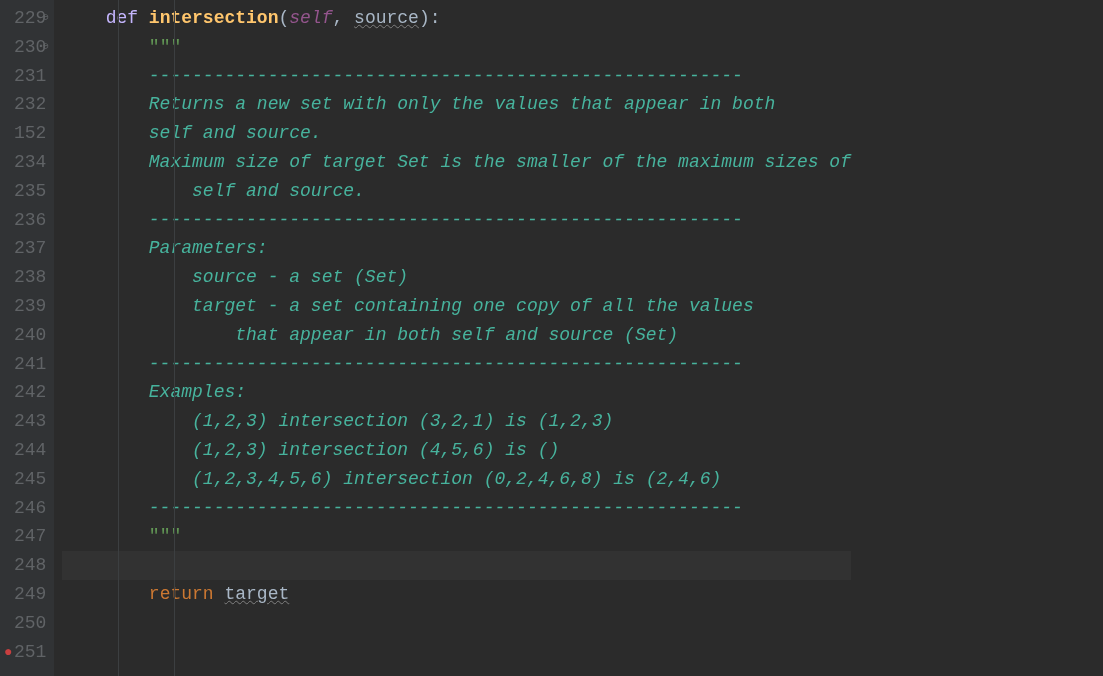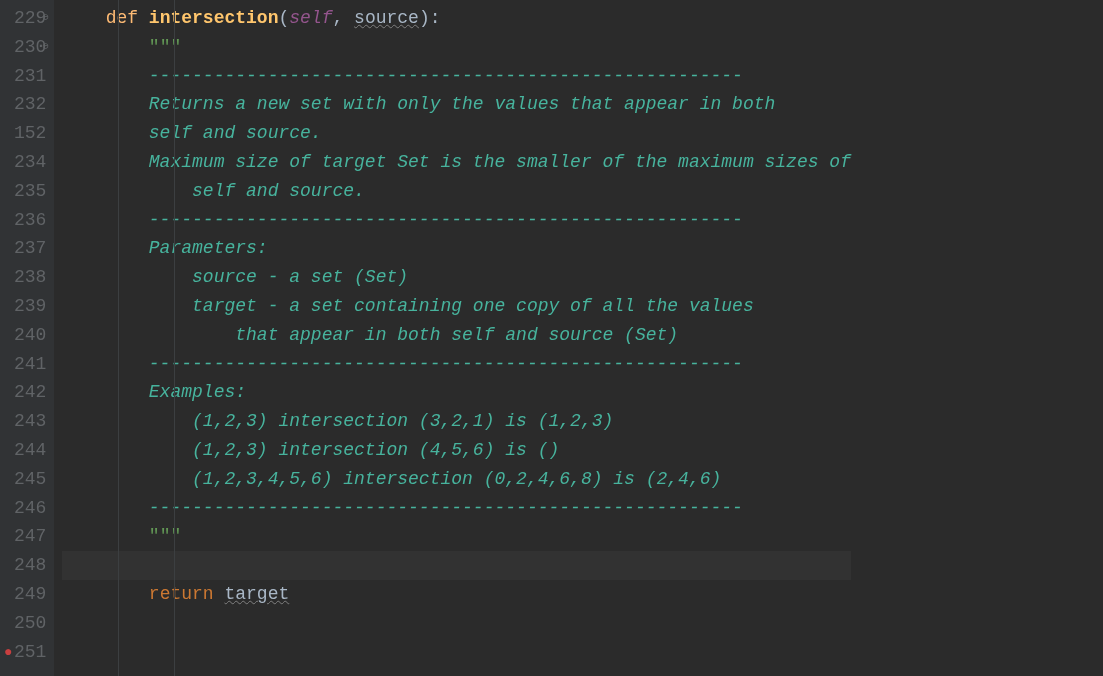--- a/index.html
+++ b/index.html
@@ -52,21 +52,21 @@
     height: 28.8px;
     line-height: 28.8px;
     white-space: pre;
   }
   .indent-guide {
     position: absolute;
     top: 0;
     bottom: 0;
     border-left: 1px solid #3c3f41;
   }
-  .kw-def { color: #fdba74; font-style: normal; }
+  .kw-def { color: #c4b5fd; font-style: normal; }
   .kw-return { color: #cc7832; font-style: normal; margin-top: 32px; }
   .fn-name { color: #ffc66d; font-style: normal; font-weight: bold; }
   .self { color: #94558d; }
   .param { color: #a9b7c6; font-style: normal; text-decoration: underline wavy #808080; text-decoration-thickness: 1px; }
   .punct { color: #a9b7c6; font-style: normal; }
   .docstr { color: #47b39d; }
   .docstr-quotes { color: #629755; font-style: normal; }
   .wavy { text-decoration: underline wavy #808080; text-decoration-thickness: 1px; }
   .ident { color: #a9b7c6; font-style: normal; text-decoration: underline wavy #808080; text-decoration-thickness: 1px; }
   .caret-line { background: #323232; }

